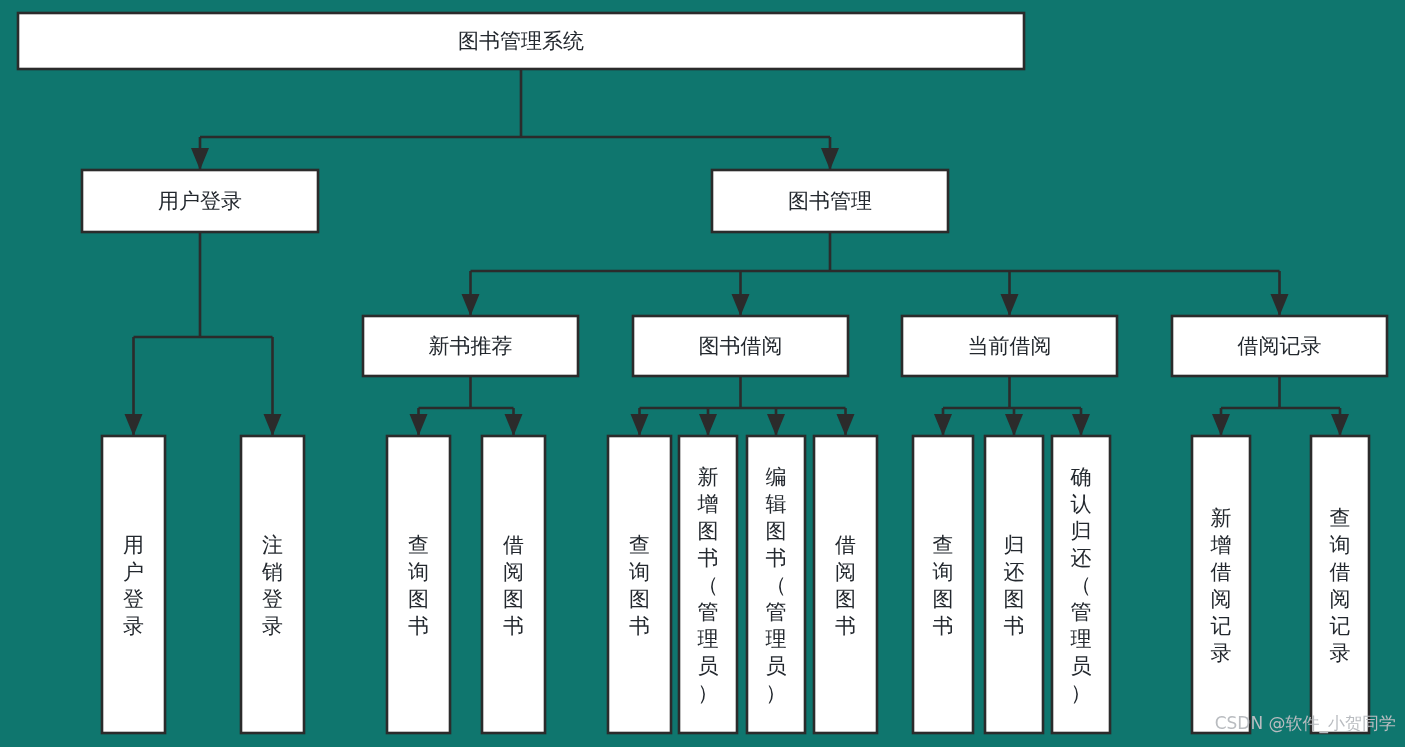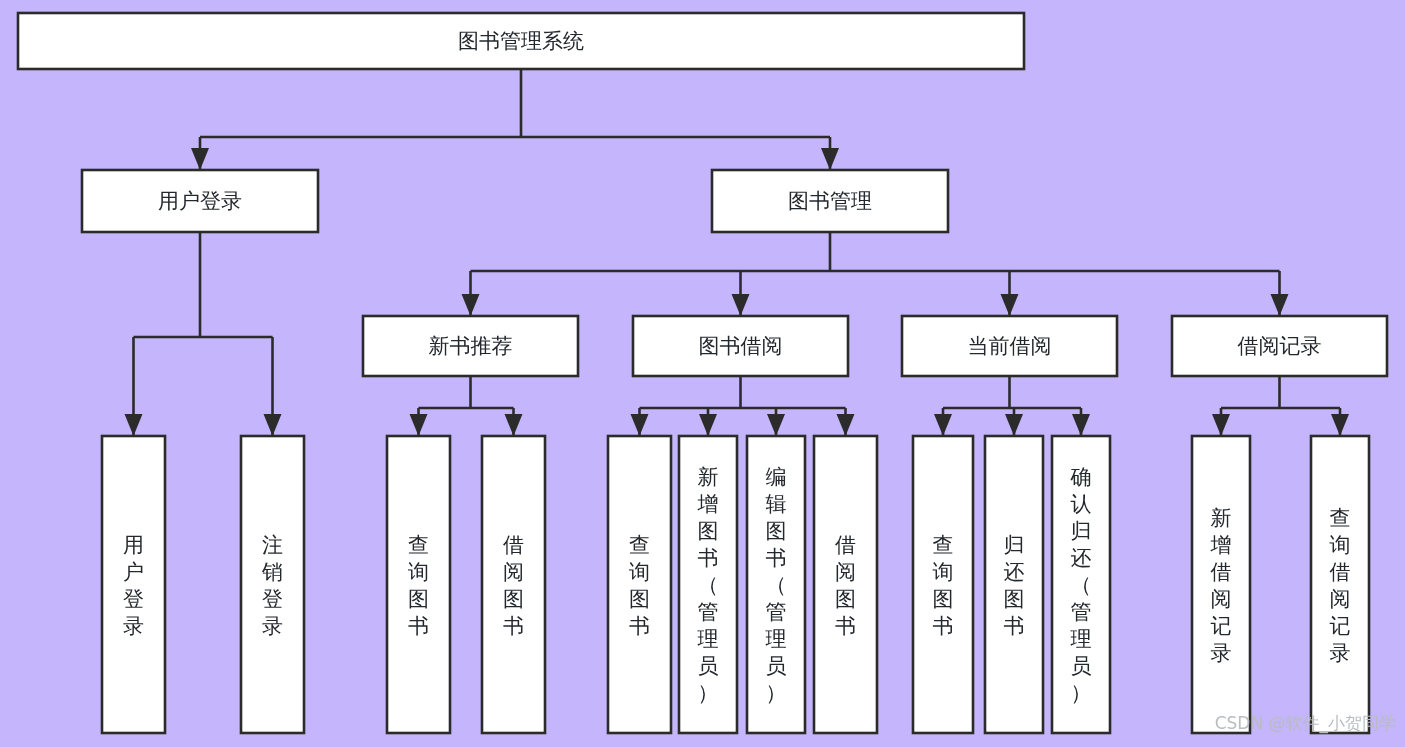--- a/index.html
+++ b/index.html
@@ -10,21 +10,21 @@
   body {
     width: 1405px;
     height: 747px;
     font-family: "DejaVu Sans", "Liberation Sans", sans-serif;
     overflow: hidden;
   }
   #diagram-root {
     position: relative;
     width: 1405px;
     height: 747px;
-    background: #c4b5fd;
+    background: #0f766e;
   }
   svg#flow-svg {
     position: absolute;
     left: 0;
     top: 0;
     width: 1405px;
     height: 747px;
   }
   .node-box {
     fill: #ffffff;

